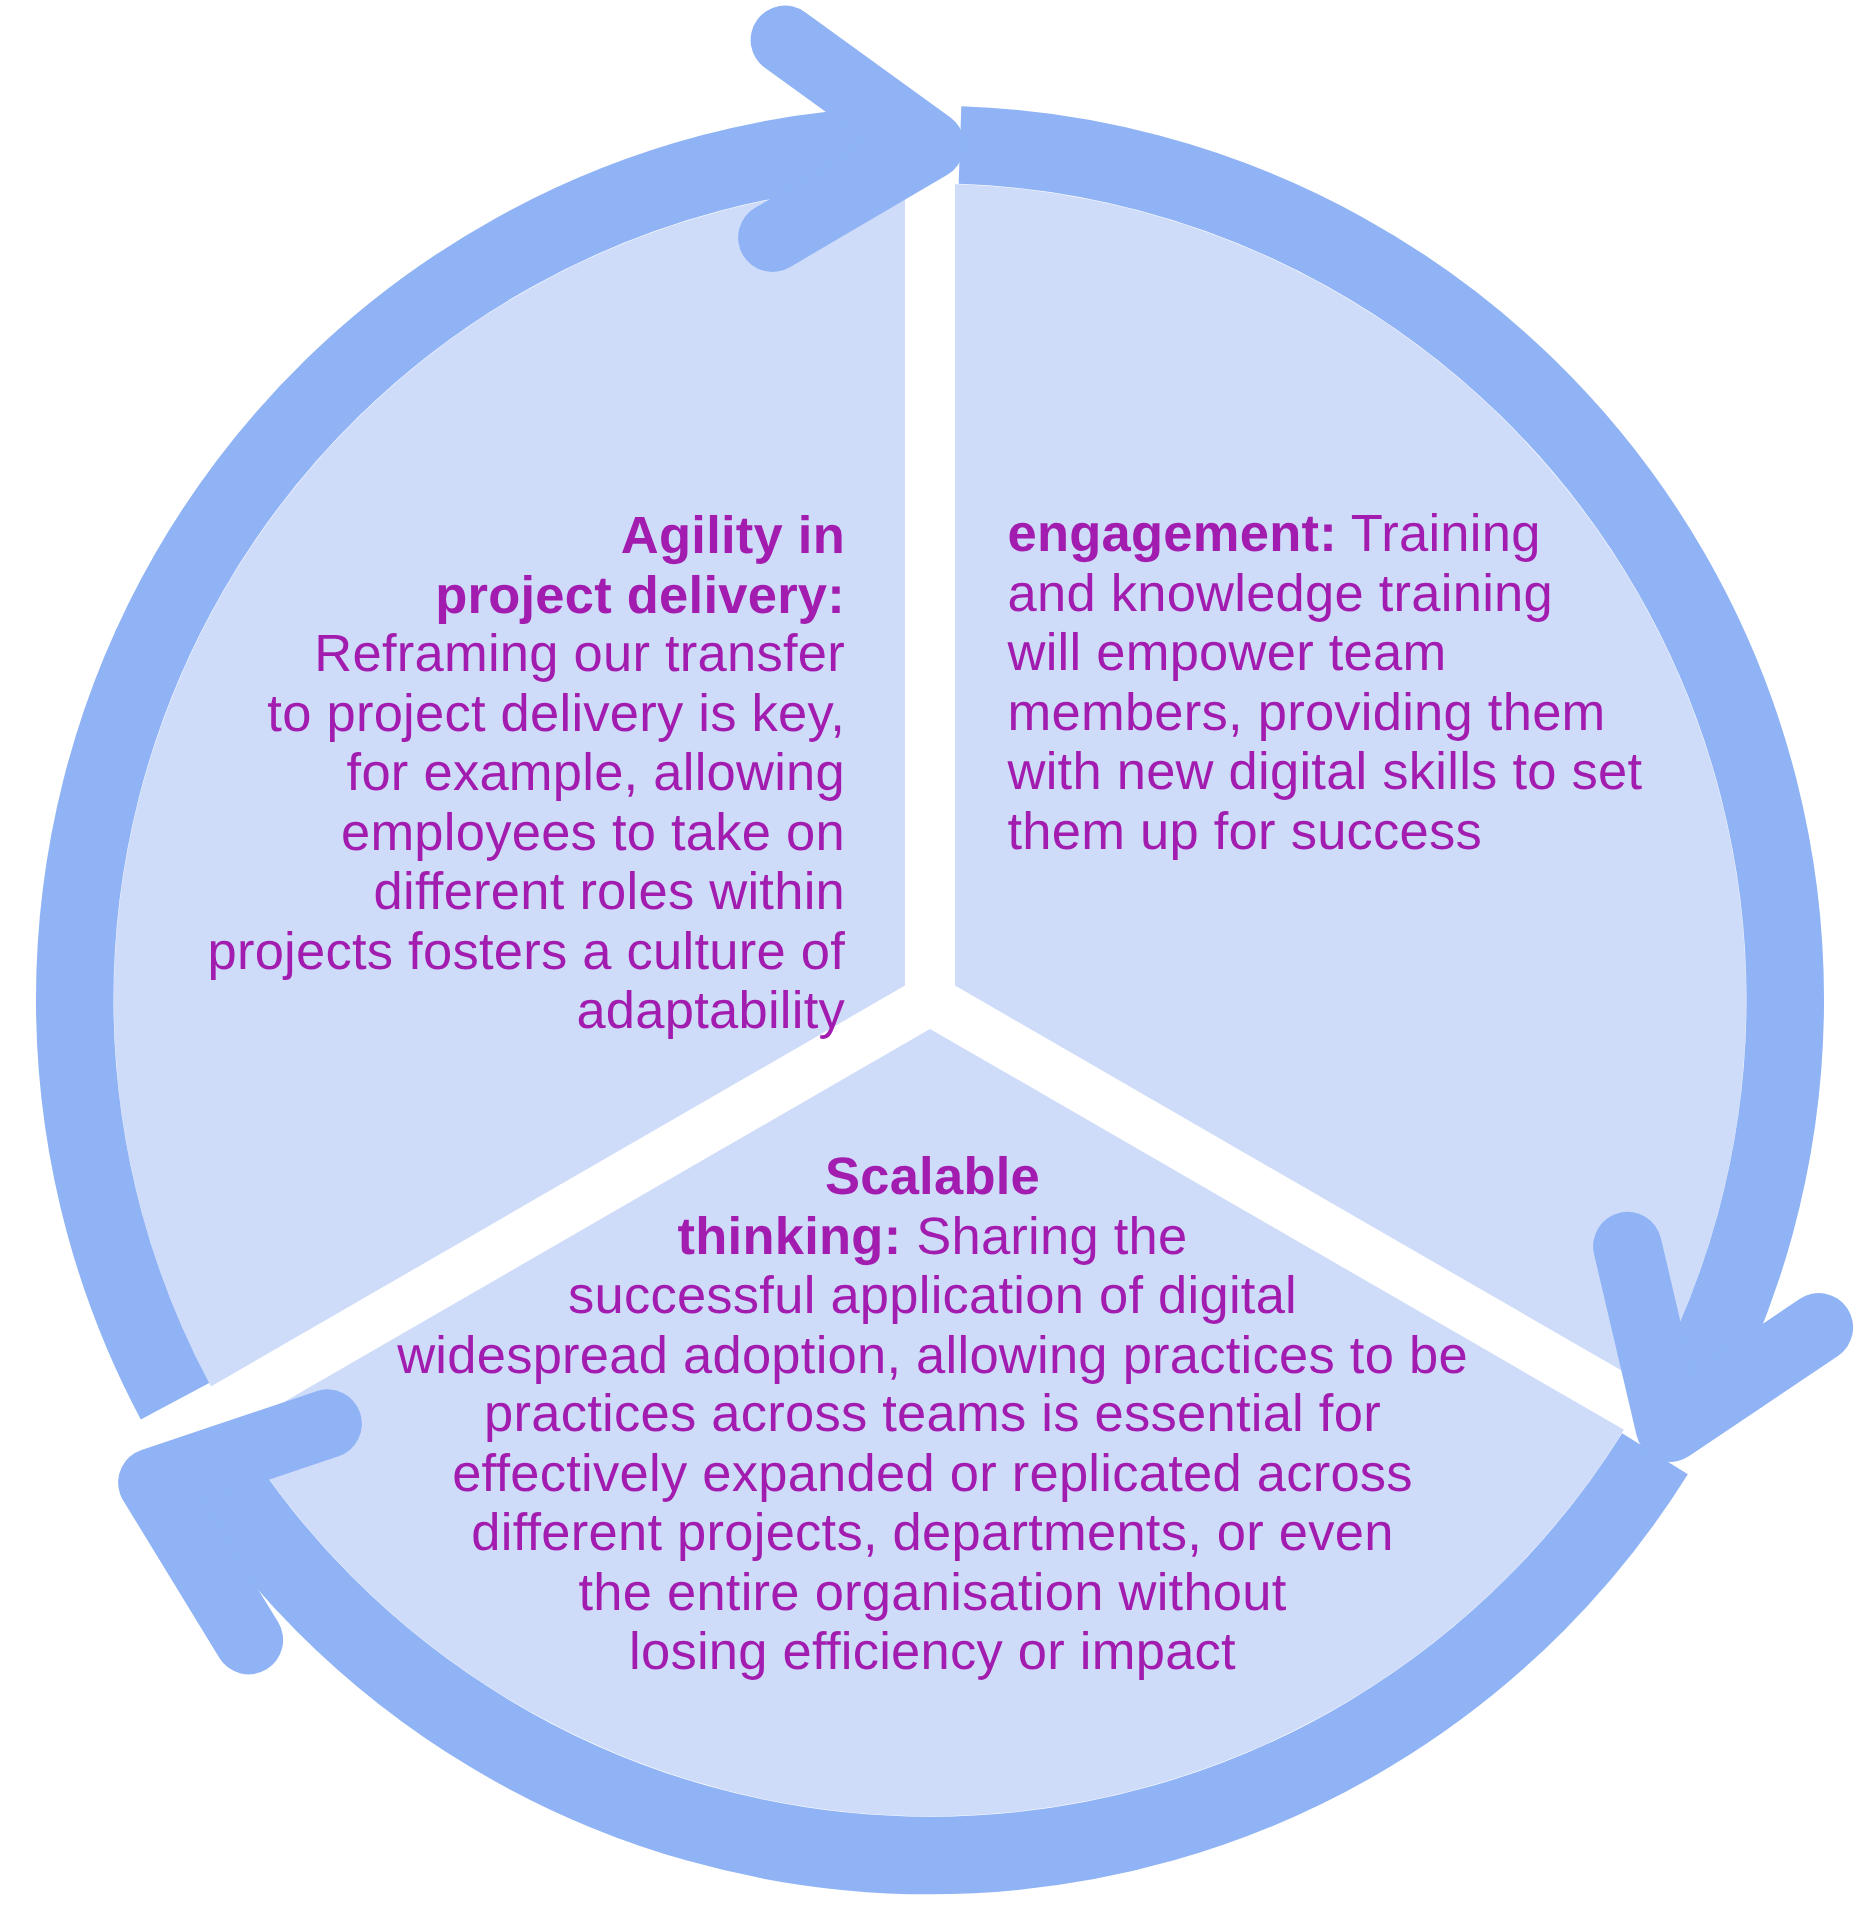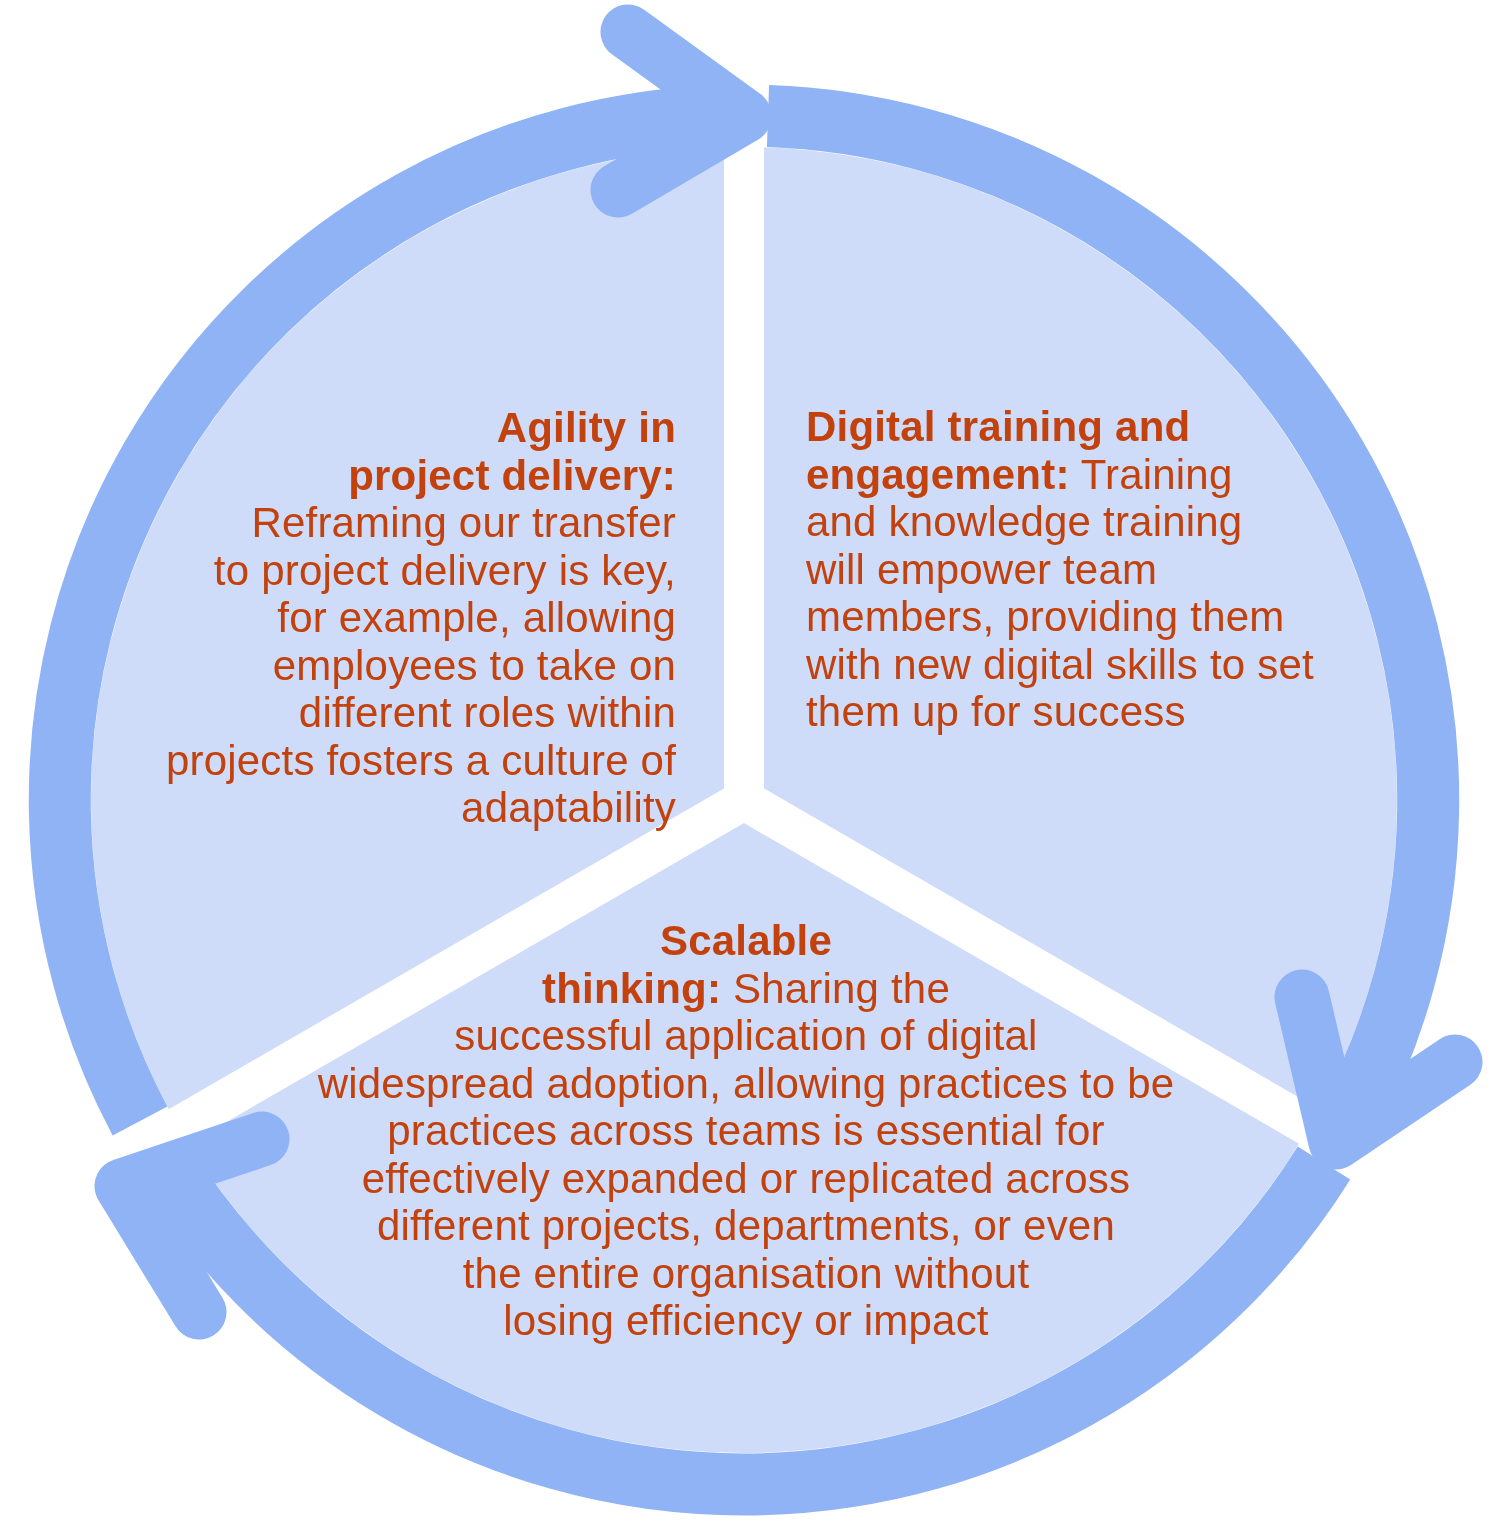--- a/index.html
+++ b/index.html
@@ -60,34 +60,33 @@
 
     <path class="ring-arc" d="M 140 1121 A 684 684 0 0 1 720 116" stroke="#8fb3f5"></path>
     <path class="ring-arc" d="M 768 116 A 684 684 0 0 1 1348 1121" stroke="#8fb3f5"></path>
     <path class="ring-arc" d="M 1324 1163 A 684 684 0 0 1 164 1163" stroke="#8fb3f5"></path>
 
     <path class="arrowhead" d="M 628 32 L 744 116 L 618 190" stroke="#8fb3f5"></path>
     <path class="arrowhead" d="M 1302 997 L 1336 1142 L 1455 1062" stroke="#8fb3f5"></path>
     <path class="arrowhead" d="M 262 1139 L 122 1186 L 199 1312" stroke="#8fb3f5"></path>
   </svg>
 
-  <div class="text-layer" style="color: #c2410c;">
+  <div class="text-layer" style="color: #a21caf;">
     <div class="sect sect-a">
         <div class="line"><span class="b">Agility in</span></div>
         <div class="line"><span class="b">project delivery:</span></div>
         <div class="line">Reframing our transfer</div>
         <div class="line">to project delivery is key,</div>
         <div class="line">for example, allowing</div>
         <div class="line">employees to take on</div>
         <div class="line">different roles within</div>
         <div class="line">projects fosters a culture of</div>
         <div class="line">adaptability</div>
       </div>
     <div class="sect sect-b">
-        <div class="line"><span class="b">Digital training and</span></div>
         <div class="line"><span class="b">engagement:</span> Training</div>
         <div class="line">and knowledge training</div>
         <div class="line">will empower team</div>
         <div class="line">members, providing them</div>
         <div class="line">with new digital skills to set</div>
         <div class="line">them up for success</div>
       </div>
     <div class="sect sect-c">
         <div class="line"><span class="b">Scalable</span></div>
         <div class="line"><span class="b">thinking:</span> Sharing the</div>

